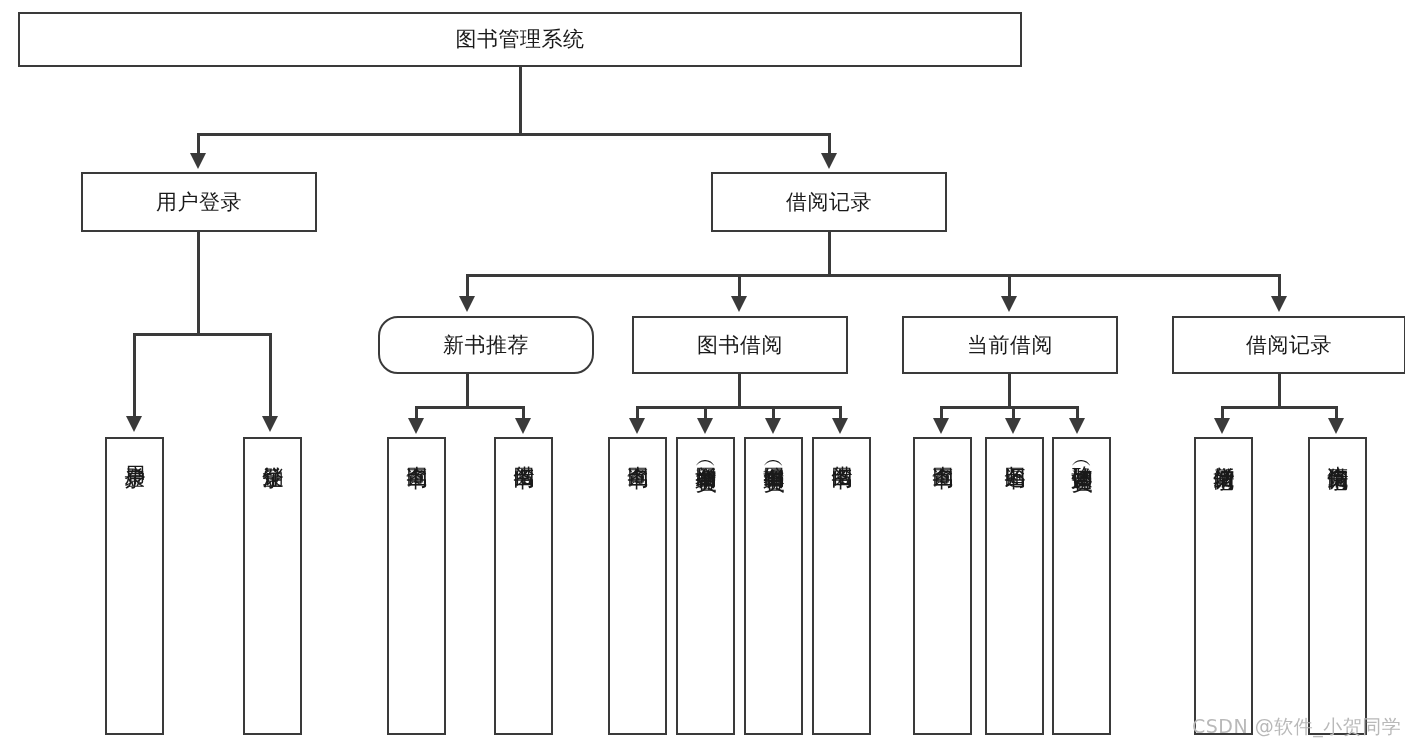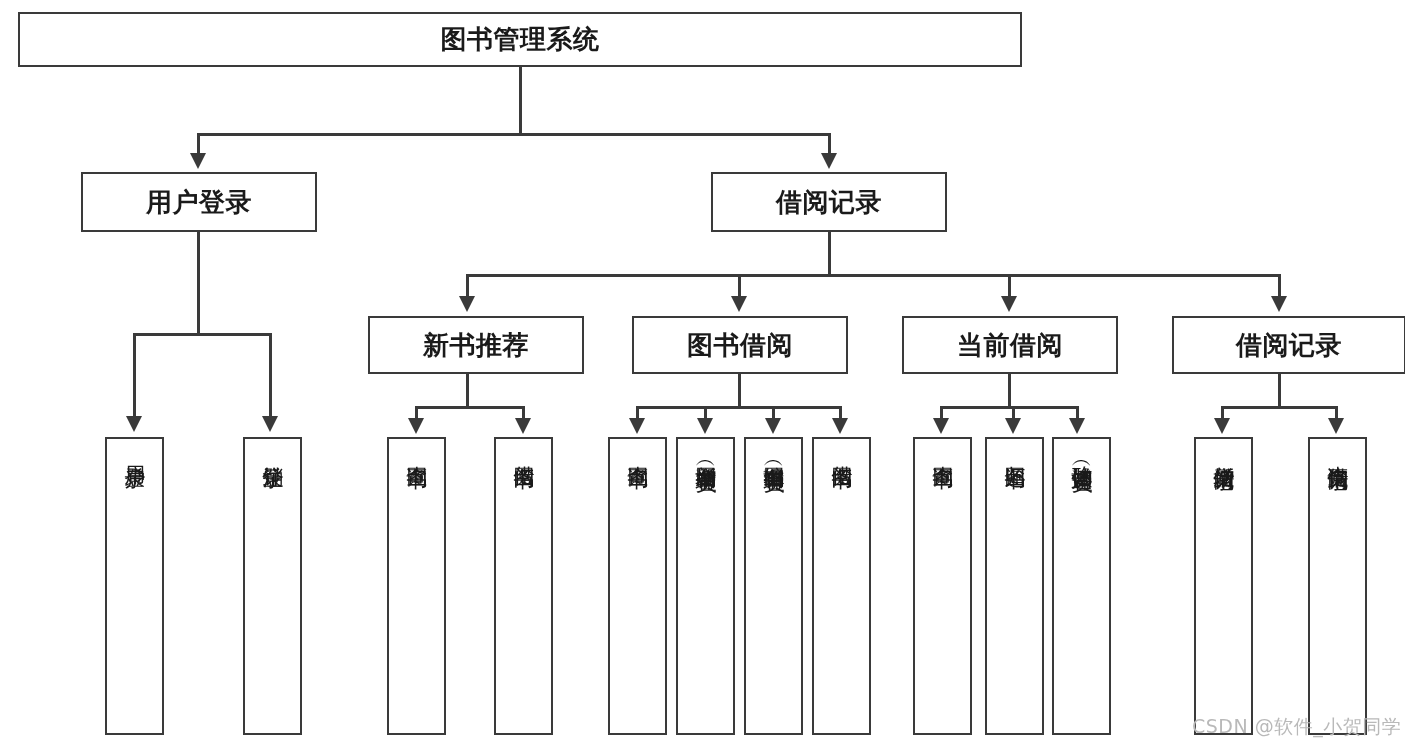--- a/index.html
+++ b/index.html
@@ -18,26 +18,25 @@
     position:absolute;
     box-sizing:border-box;
     border:2px solid #3a3a3a;
     background:#ffffff;
     display:flex;
     align-items:center;
     justify-content:center;
     color:#1a1a1a;
   }
   .node .lbl{
-    font-size:26px;
+    font-size:21px;
     line-height:1.18;
     letter-spacing:0.5px;
     white-space:nowrap;
     text-align:left;
-    font-weight:bold;
   }
   
   .leaf{
     position:absolute;
     box-sizing:border-box;
     border:2px solid #3a3a3a;
     background:#ffffff;
     display:flex;
     align-items:flex-start;
     justify-content:center;
@@ -111,21 +110,21 @@
   <div class="line hline" style="left:466px;top:274px;width:812px;height:3px;"></div>
   <div class="line vline" style="left:466px;top:274px;width:3px;height:24px;"></div>
   <div class="arrow" style="left:459px;top:296px;"></div>
   <div class="line vline" style="left:738px;top:274px;width:3px;height:24px;"></div>
   <div class="arrow" style="left:731px;top:296px;"></div>
   <div class="line vline" style="left:1008px;top:274px;width:3px;height:24px;"></div>
   <div class="arrow" style="left:1001px;top:296px;"></div>
   <div class="line vline" style="left:1278px;top:274px;width:3px;height:24px;"></div>
   <div class="arrow" style="left:1271px;top:296px;"></div>
 
-  <div class="node" style="left:368px;top:316px;width:216px;height:58px;">
+  <div class="node" style="left:378px;top:316px;width:216px;height:58px;border-radius:20px;">
     <span class="lbl">新书推荐</span>
   </div>
   <div class="node" style="left:902px;top:316px;width:216px;height:58px;">
     <span class="lbl">当前借阅</span>
   </div>
   <div class="node" style="left:632px;top:316px;width:216px;height:58px;">
     <span class="lbl">图书借阅</span>
   </div>
   <div class="node" style="left:1172px;top:316px;width:234px;height:58px;">
     <span class="lbl">借阅记录</span>

